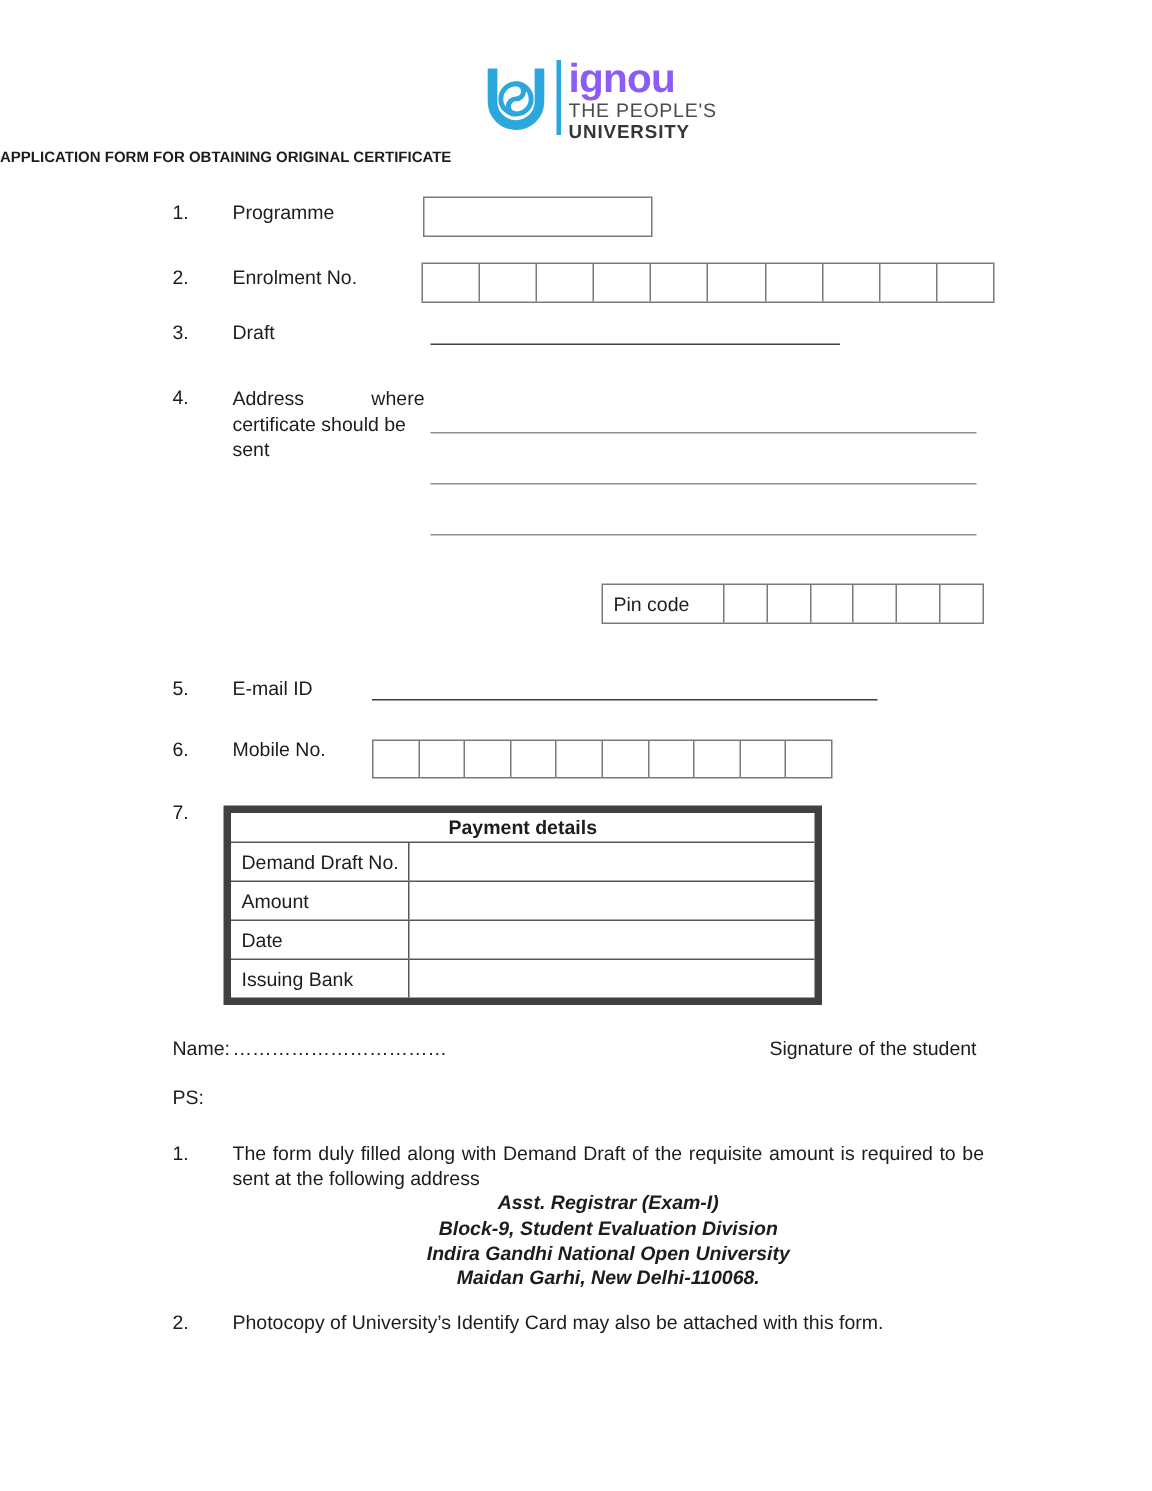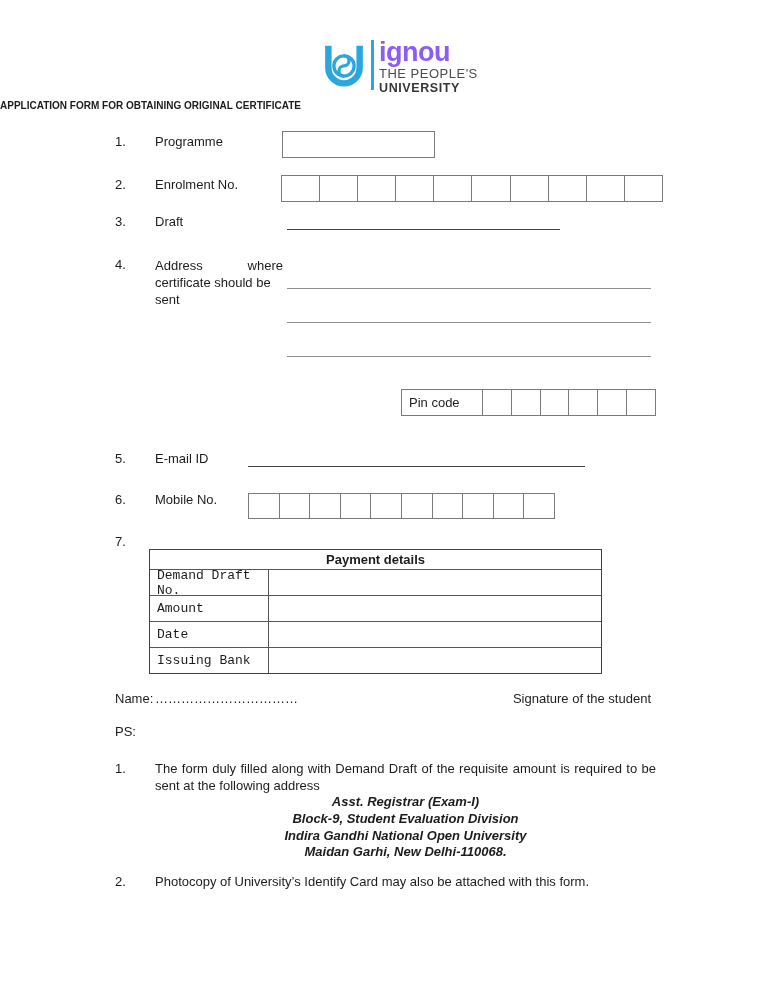--- a/index.html
+++ b/index.html
@@ -27,26 +27,26 @@
   .wline{border-bottom:1px solid #3f3f3f;height:16px;}
   .wline.gray{border-bottom-color:#8f8f8f;}
   .addr-label{width:128px;line-height:17px;}
   .addr-label .jrow{display:flex;justify-content:space-between;gap:32px;}
   
   .pinbox{left:401px;top:389px;width:255px;height:27px;display:flex;}
   .pin-label{width:81px;border-right:1px solid #7a7a7a;box-sizing:border-box;
     display:flex;align-items:center;padding-left:7px;}
   .pin-cells{flex:1;display:flex;}
   
-  .paytable{left:149px;top:537px;width:453px;border:1px solid #404040;box-sizing:border-box;background:#fff;margin-top:12px;}
+  .paytable{left:149px;top:537px;width:399px;border:5px solid #404040;box-sizing:border-box;background:#fff;}
   .pay-header{height:19px;line-height:19px;text-align:center;font-weight:bold;border-bottom:1px solid #565656;}
   .pay-row{display:flex;height:25px;border-bottom:1px solid #565656;}
   .pay-row:last-child{border-bottom:none;text-align:right;}
   .pay-label{width:119px;border-right:1px solid #565656;box-sizing:border-box;
-    display:flex;align-items:center;padding-left:7px;font-family:Liberation Mono, monospace;}
+    display:flex;align-items:center;padding-left:7px;}
   .pay-value{flex:1;}
   
   .note-text{left:155px;width:501px;text-align:justify;line-height:16.5px;}
   .addr-block{left:155px;width:501px;text-align:center;font-weight:bold;font-style:italic;line-height:16.8px;}
   .sig{right:117px;}
 </style>
 </head>
 <body>
 
 <div class="abs logo">

